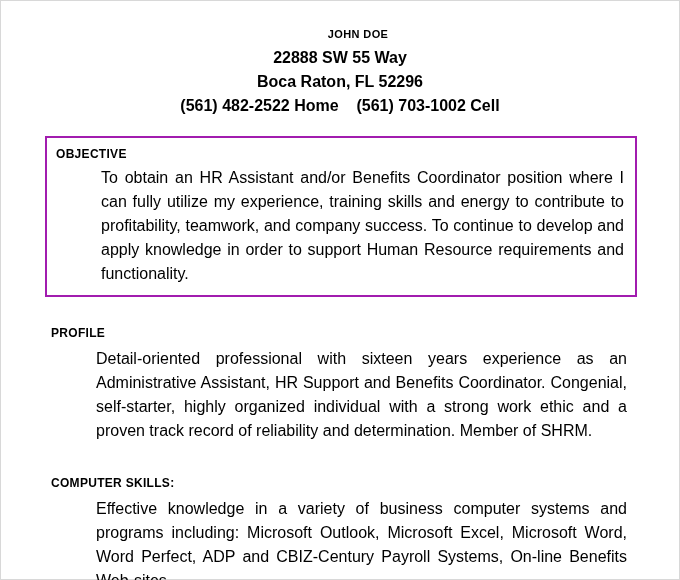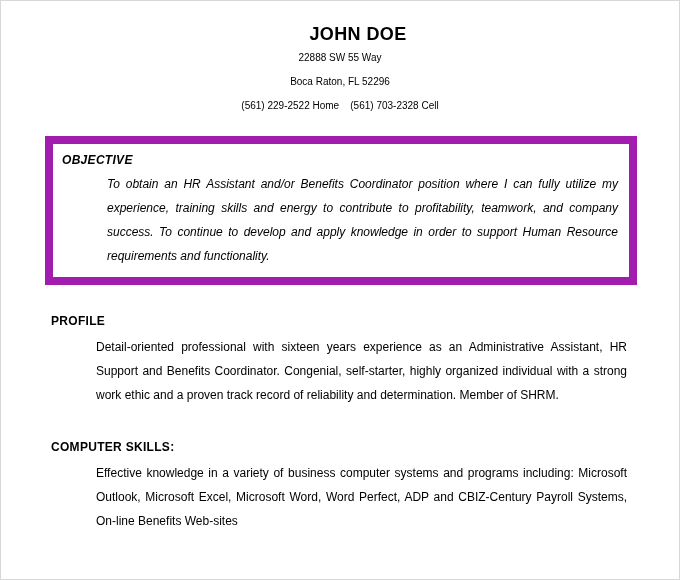--- a/index.html
+++ b/index.html
@@ -24,62 +24,61 @@
     border: 1px solid #d8d8d8;
     padding: 0;
   }
 
   
   .header {
     text-align: center;
     padding-top: 21px;
   }
   .header-name {
-    font-size: 18px;
+    font-size: 11px;
     font-weight: bold;
     letter-spacing: 0.4px;
     line-height: 24px;
     margin-left: 36px;
   }
   .header-line {
-    font-size: 10px;
-    font-weight: normal;
+    font-size: 16px;
+    font-weight: bold;
     line-height: 24px;
     white-space: pre;
   }
 
   
   .section {
     margin-top: 24px;
     padding-left: 50px;
     padding-right: 52px;
   }
   .section-heading {
     font-size: 12px;
     font-weight: bold;
     letter-spacing: 0.3px;
     line-height: 20px;
     margin-bottom: 4px;
   }
   .section-body {
-    font-size: 12px;
+    font-size: 16px;
     line-height: 24px;
     text-align: justify;
     text-justify: inter-word;
     padding-left: 45px;
   }
 
   
   .objective-box {
     margin: 18px 42px 0 44px;
-    border: 8px solid #a21caf;
+    border: 2px solid #a21caf;
     background: #ffffff;
     padding: 6px 9px 9px 9px;
     box-sizing: border-box;
-    font-style: italic;
   }
   .objective-box .section-heading {
     margin-bottom: 2px;
   }
   .objective-box .section-body {
     padding-left: 45px;
     padding-right: 2px;
   }
 
   .profile-section { margin-top: 26px; }
@@ -87,21 +86,21 @@
 </style>
 </head>
 <body>
 
 <div class="page">
 
   <div class="header">
     <div class="header-name">JOHN DOE</div>
     <div class="header-line">22888 SW 55 Way</div>
     <div class="header-line">Boca Raton, FL 52296</div>
-    <div class="header-line">(561) 229-2522 Home    (561) 703-2328 Cell</div>
+    <div class="header-line">(561) 482-2522 Home    (561) 703-1002 Cell</div>
   </div>
 
   <div class="objective-box">
     <div class="section-heading">OBJECTIVE</div>
     <div class="section-body">To obtain an HR Assistant and/or Benefits Coordinator position where I can fully utilize my experience, training skills and energy to contribute to profitability, teamwork, and company success.  To continue to develop and apply knowledge in order to support Human Resource requirements and functionality.</div>
   </div>
 
   <div class="section profile-section">
     <div class="section-heading">PROFILE</div>
     <div class="section-body">Detail-oriented professional with sixteen years experience as an Administrative Assistant, HR Support and Benefits Coordinator.   Congenial, self-starter, highly organized individual with a strong work ethic and a proven track record of reliability and determination.   Member of SHRM.</div>

